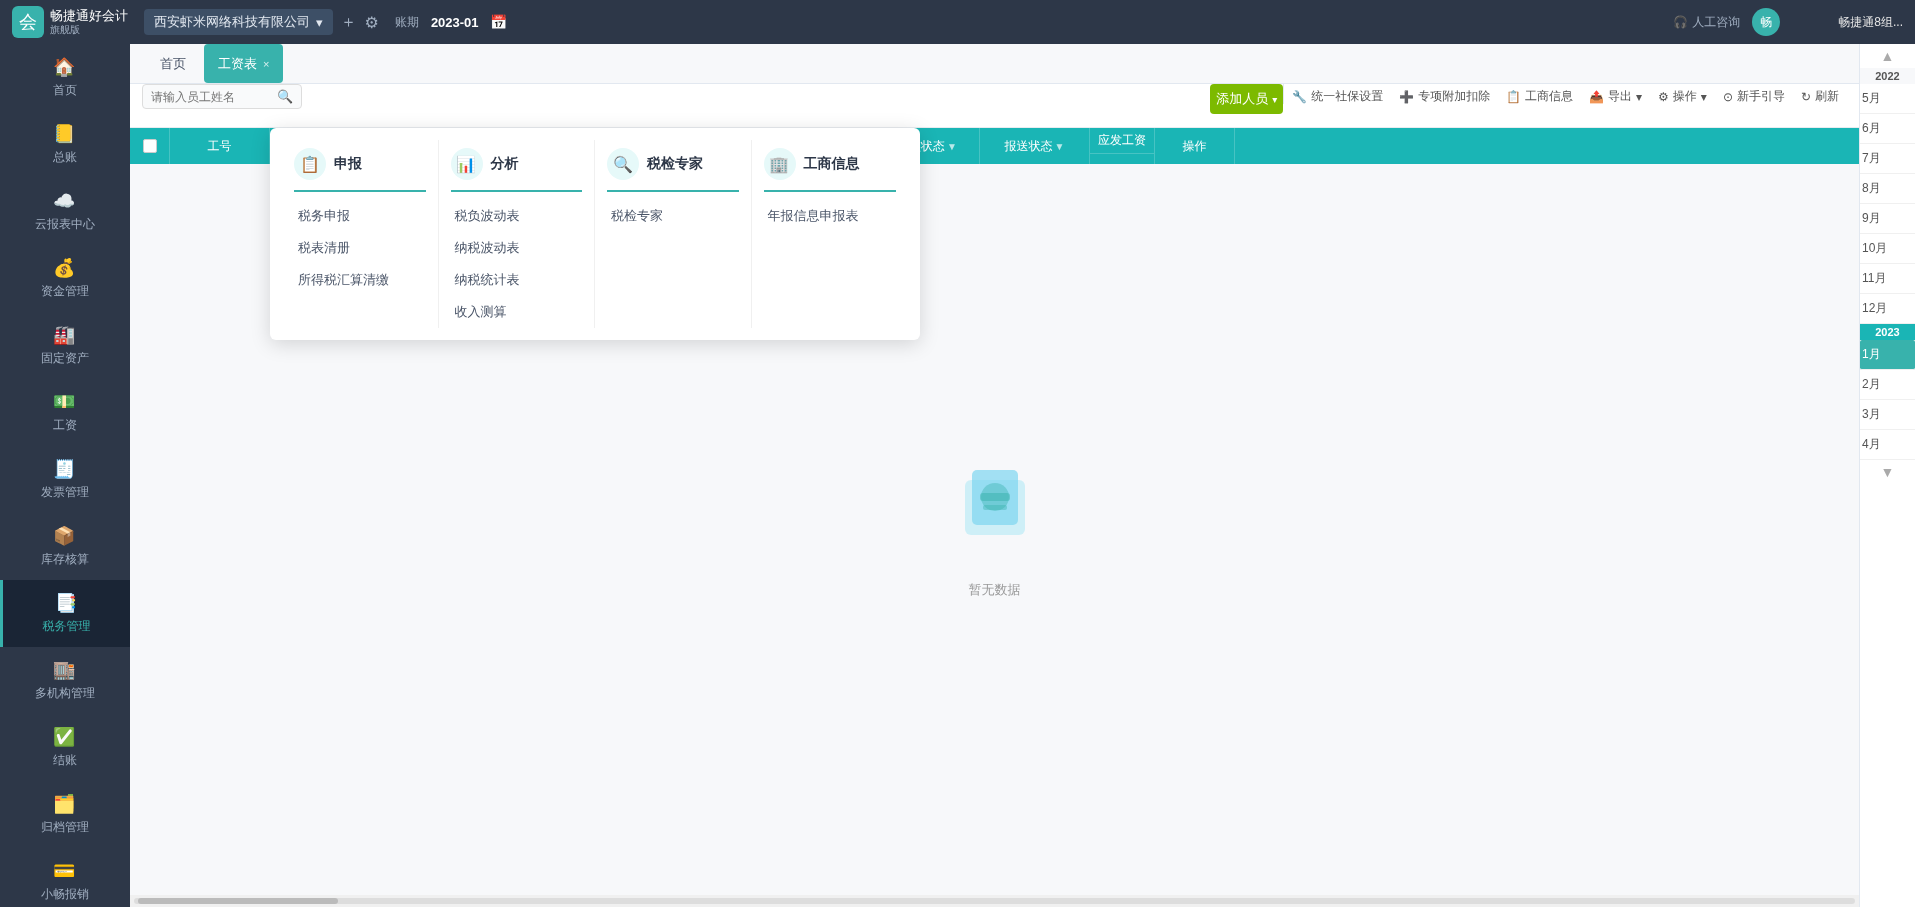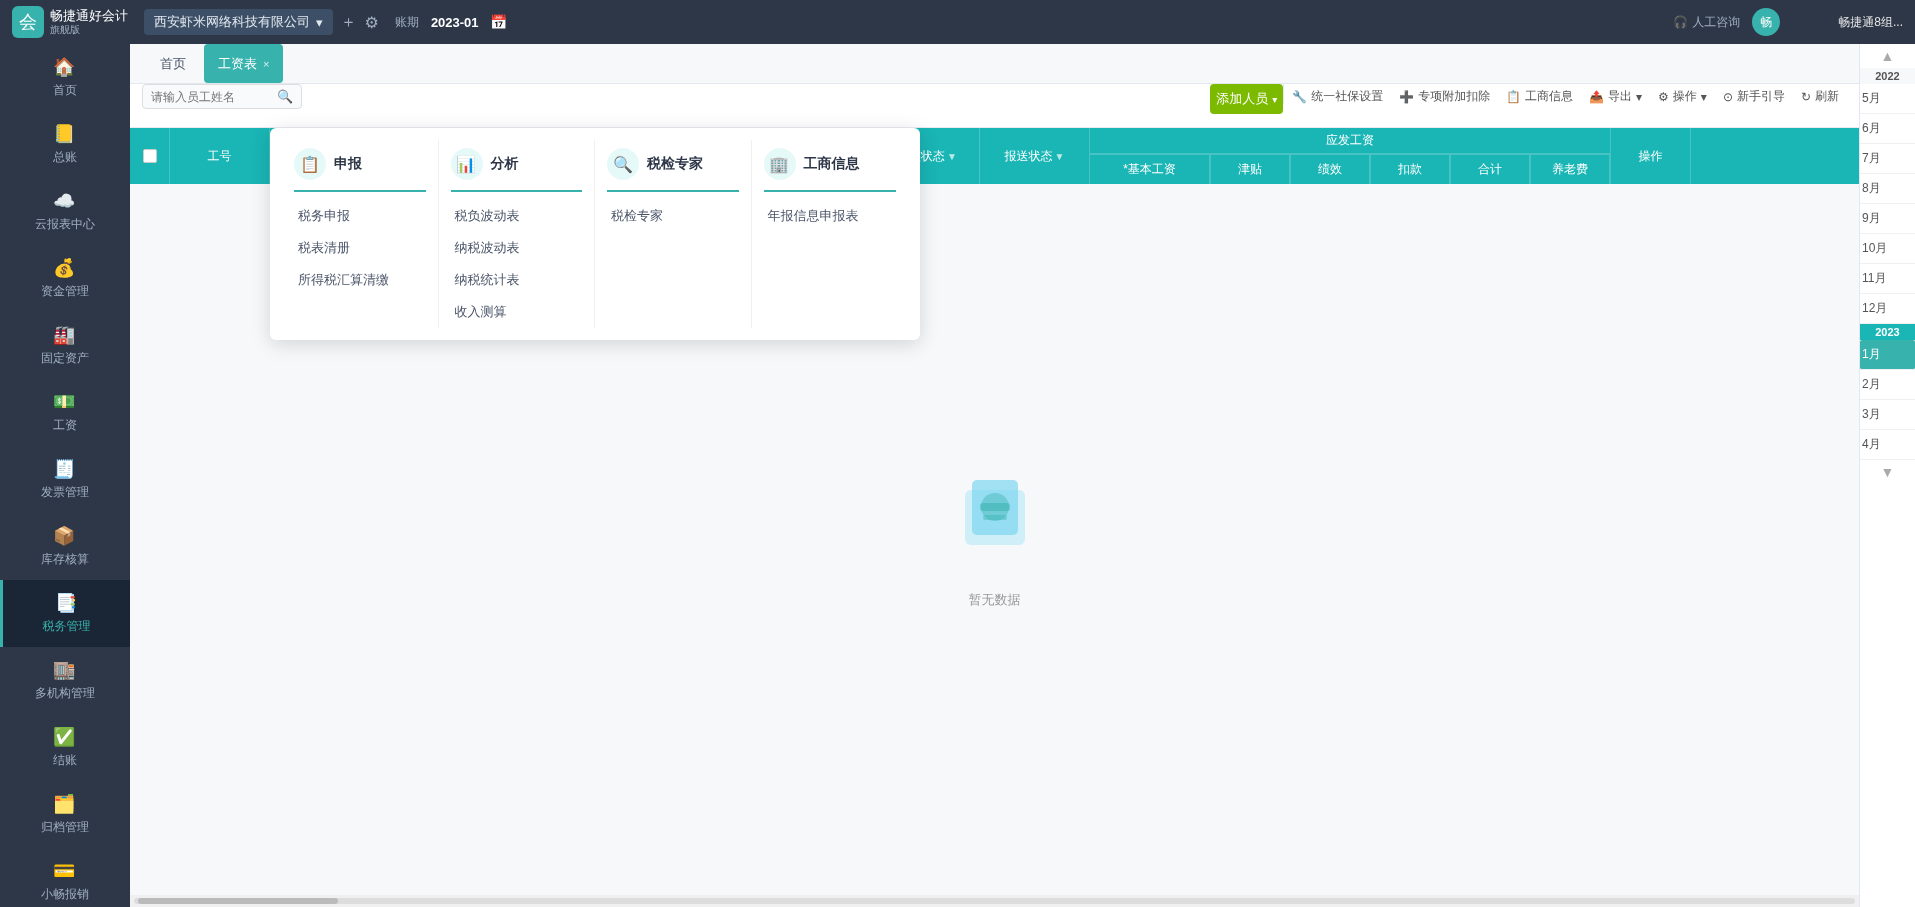--- a/index.html
+++ b/index.html
@@ -461,40 +461,20 @@
         <span>*人员状态</span>
         <span class="filter-icon">▼</span>
       </div>
       <div class="th th-report" style="cursor:pointer">
         <span>报送状态</span>
         <span class="filter-icon">▼</span>
       </div>
 
       <div style="display:flex;flex-direction:column;border-right:1px solid rgba(255,255,255,0.2);">
         <div class="th-salary-top">应发工资</div>
-        <div class="th-salary-subs">
-          <div class="th th-base" style="border-top:1px solid rgba(255,255,255,0.2)">
-            <span>*基本工资</span>
-          </div>
-          <div class="th th-allowance" style="border-top:1px solid rgba(255,255,255,0.2);border-left:1px solid rgba(255,255,255,0.2)">
-            <span>津贴</span>
-          </div>
-          <div class="th th-perf" style="border-top:1px solid rgba(255,255,255,0.2);border-left:1px solid rgba(255,255,255,0.2)">
-            <span>绩效</span>
-          </div>
-          <div class="th th-deduct" style="border-top:1px solid rgba(255,255,255,0.2);border-left:1px solid rgba(255,255,255,0.2)">
-            <span>扣款</span>
-          </div>
-          <div class="th th-total" style="border-top:1px solid rgba(255,255,255,0.2);border-left:1px solid rgba(255,255,255,0.2)">
-            <span>合计</span>
-          </div>
-          <div class="th th-pension" style="border-top:1px solid rgba(255,255,255,0.2);border-left:1px solid rgba(255,255,255,0.2)">
-            <span>养老费</span>
-          </div>
-        </div>
       </div>
       <div class="th th-op">
         <span>操作</span>
       </div>
     </div>
 
     <div class="table-area">
       <div class="empty-state">
         <div class="empty-icon">
           <svg width="90" height="90" viewBox="0 0 90 90" fill="none">

